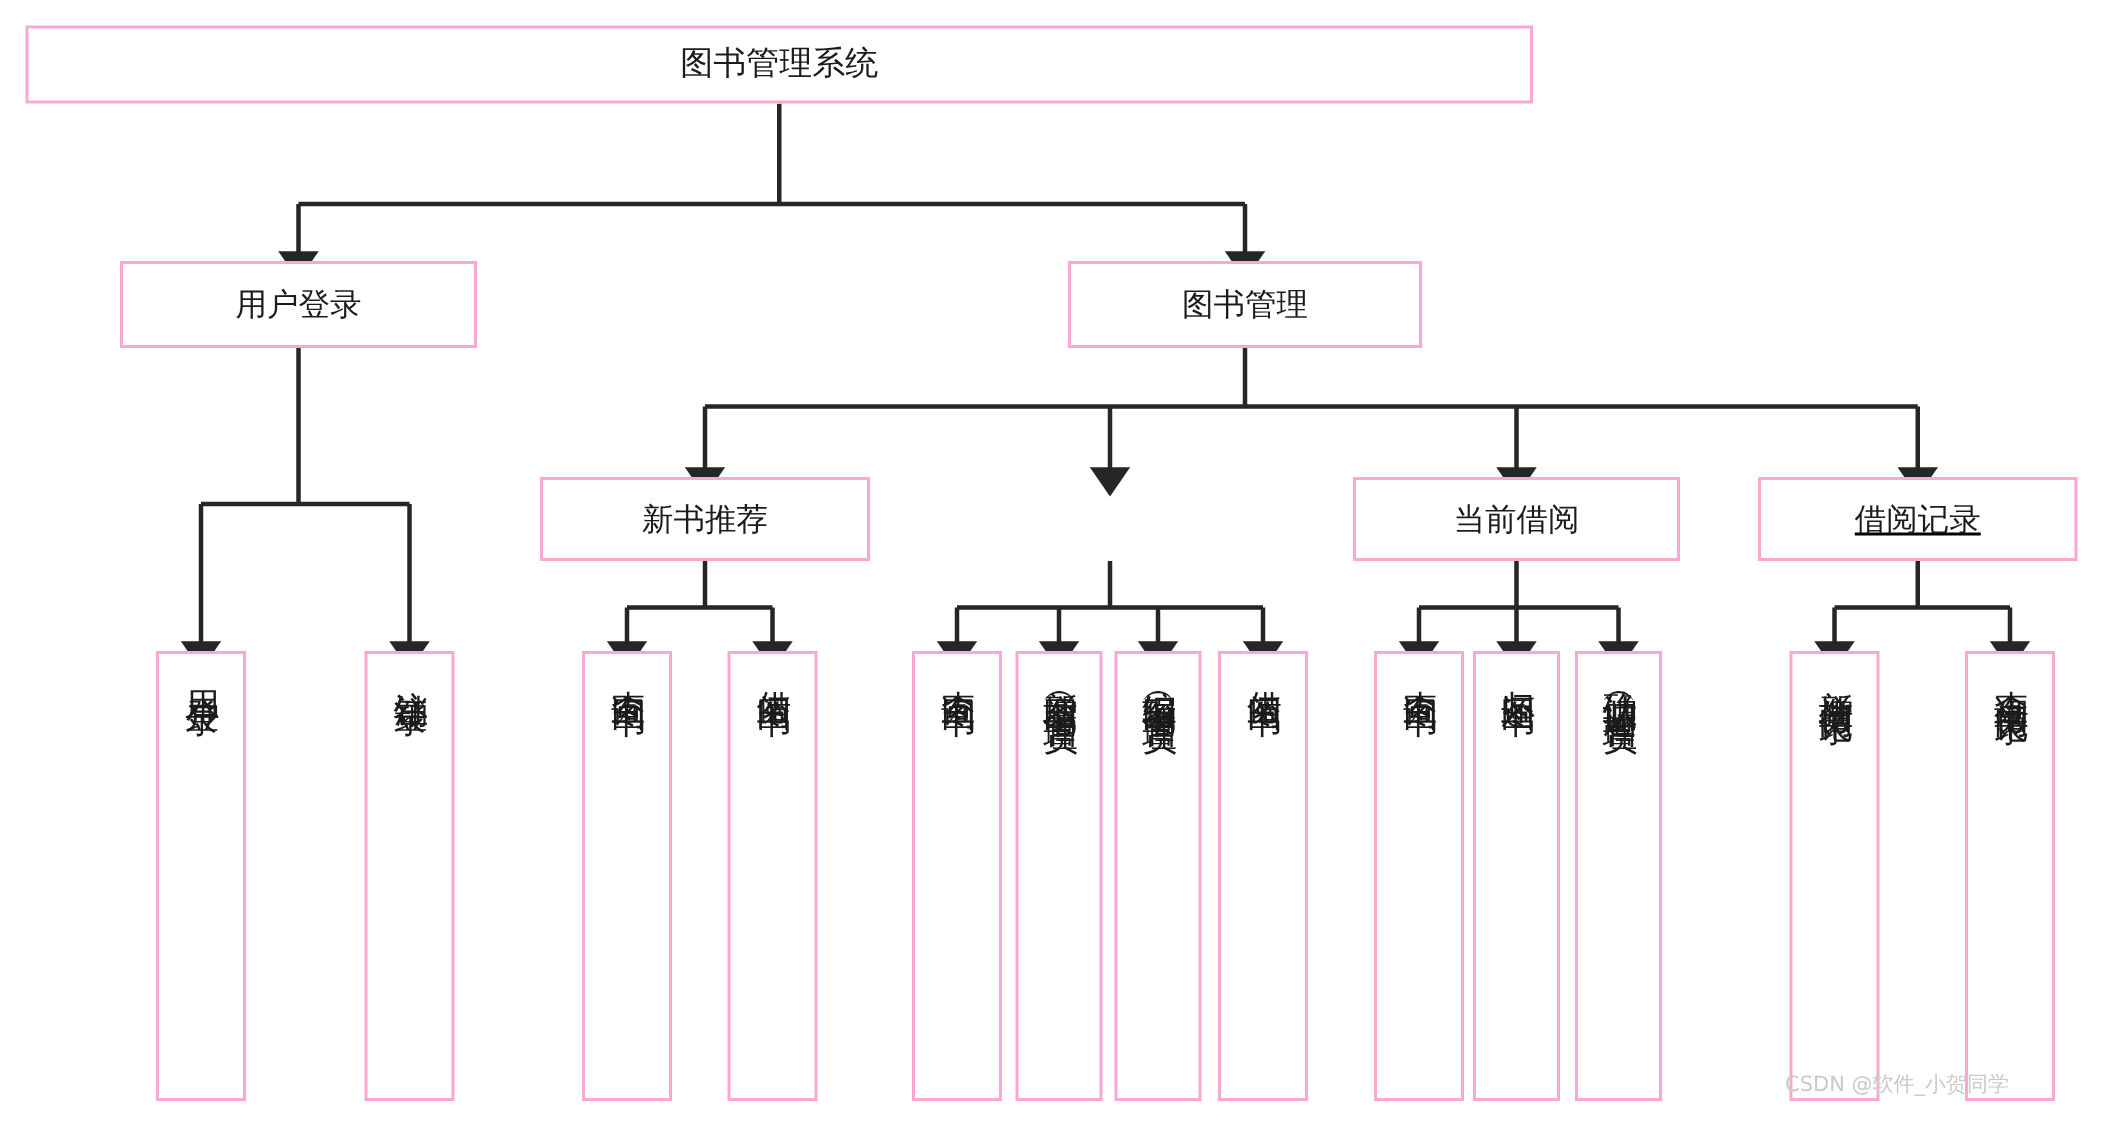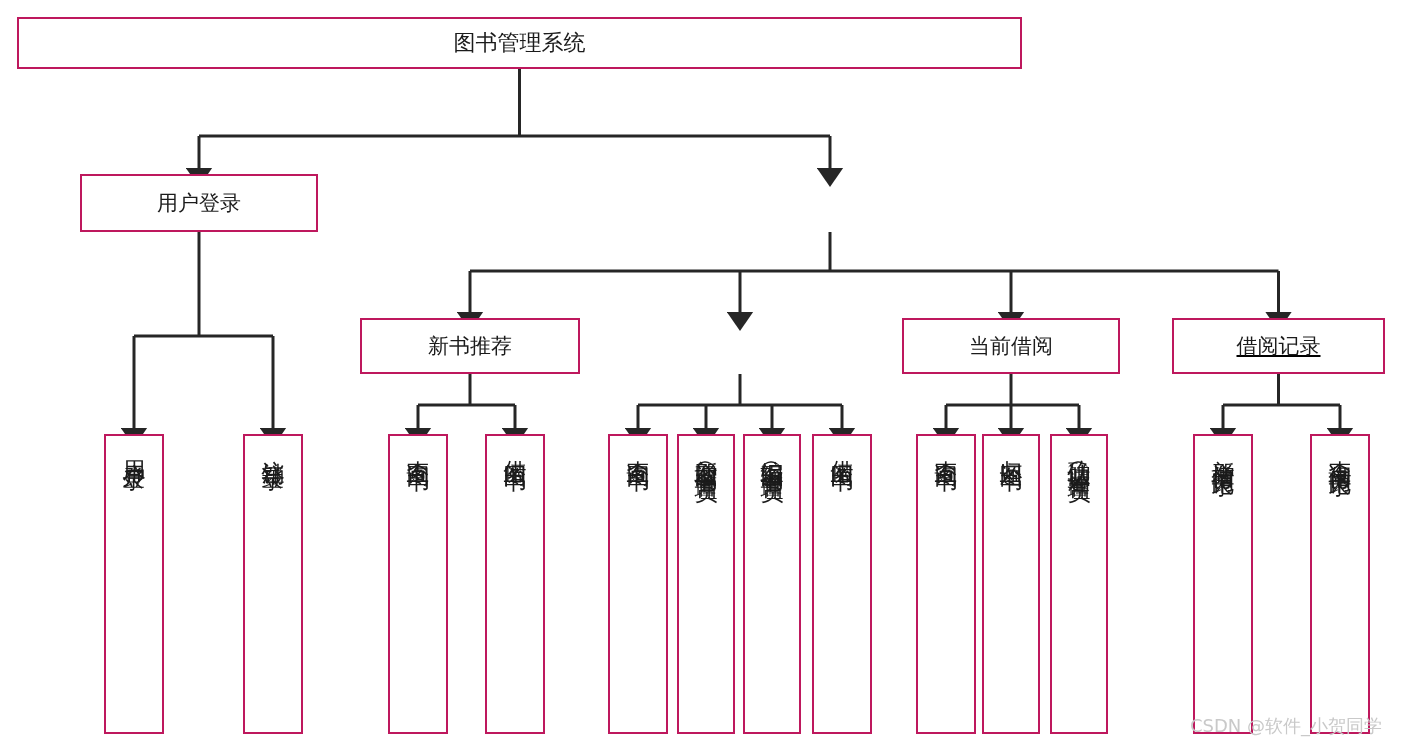--- a/index.html
+++ b/index.html
@@ -21,21 +21,21 @@
     left: 0;
     top: 0;
     width: 1405px;
     height: 747px;
     pointer-events: none;
   }
   .node {
     position: absolute;
     box-sizing: border-box;
     background: #ffffff;
-    border: 2px solid #be185d;
+    border: 2px solid #f9a8d4;
     display: flex;
     align-items: center;
     justify-content: center;
     z-index: 2;
   }
   .node .label {
     color: #1b1b1b;
     text-align: center;
     line-height: 1.15;
     white-space: nowrap;
@@ -57,21 +57,21 @@
     writing-mode: vertical-rl;
     text-orientation: upright;
     font-size: 23px;
     letter-spacing: 3px;
     line-height: 1;
   }
   #watermark {
     position: absolute;
     left: 1190px;
     top: 714px;
-    font-size: 18px;
+    font-size: 14px;
     color: #c9c9c9;
     white-space: nowrap;
     z-index: 3;
     font-family: "DejaVu Sans", "Liberation Sans", sans-serif;
   }
 </style>
 </head>
 <body>
 
 <div id="canvas">
@@ -119,20 +119,23 @@
       </g>
   </svg>
 
   <div class="node root h" style="left: 17px; top: 17px; width: 1005px; height: 52px;">
     <span class="label">图书管理系统</span>
   </div>
 
   <div class="node h" style="left: 80px; top: 174px; width: 238px; height: 58px;">
     <span class="label">用户登录</span>
   </div>
+  <div class="node h" style="left: 712px; top: 174px; width: 236px; height: 58px;">
+    <span class="label">图书管理</span>
+  </div>
 
   <div class="node h" style="left: 360px; top: 318px; width: 220px; height: 56px;">
     <span class="label">新书推荐</span>
   </div>
   <div class="node h" style="left: 902px; top: 318px; width: 218px; height: 56px;">
     <span class="label">当前借阅</span>
   </div>
   <div class="node h" style="left: 1172px; top: 318px; width: 213px; height: 56px; text-decoration: underline;">
     <span class="label">借阅记录</span>
   </div>

